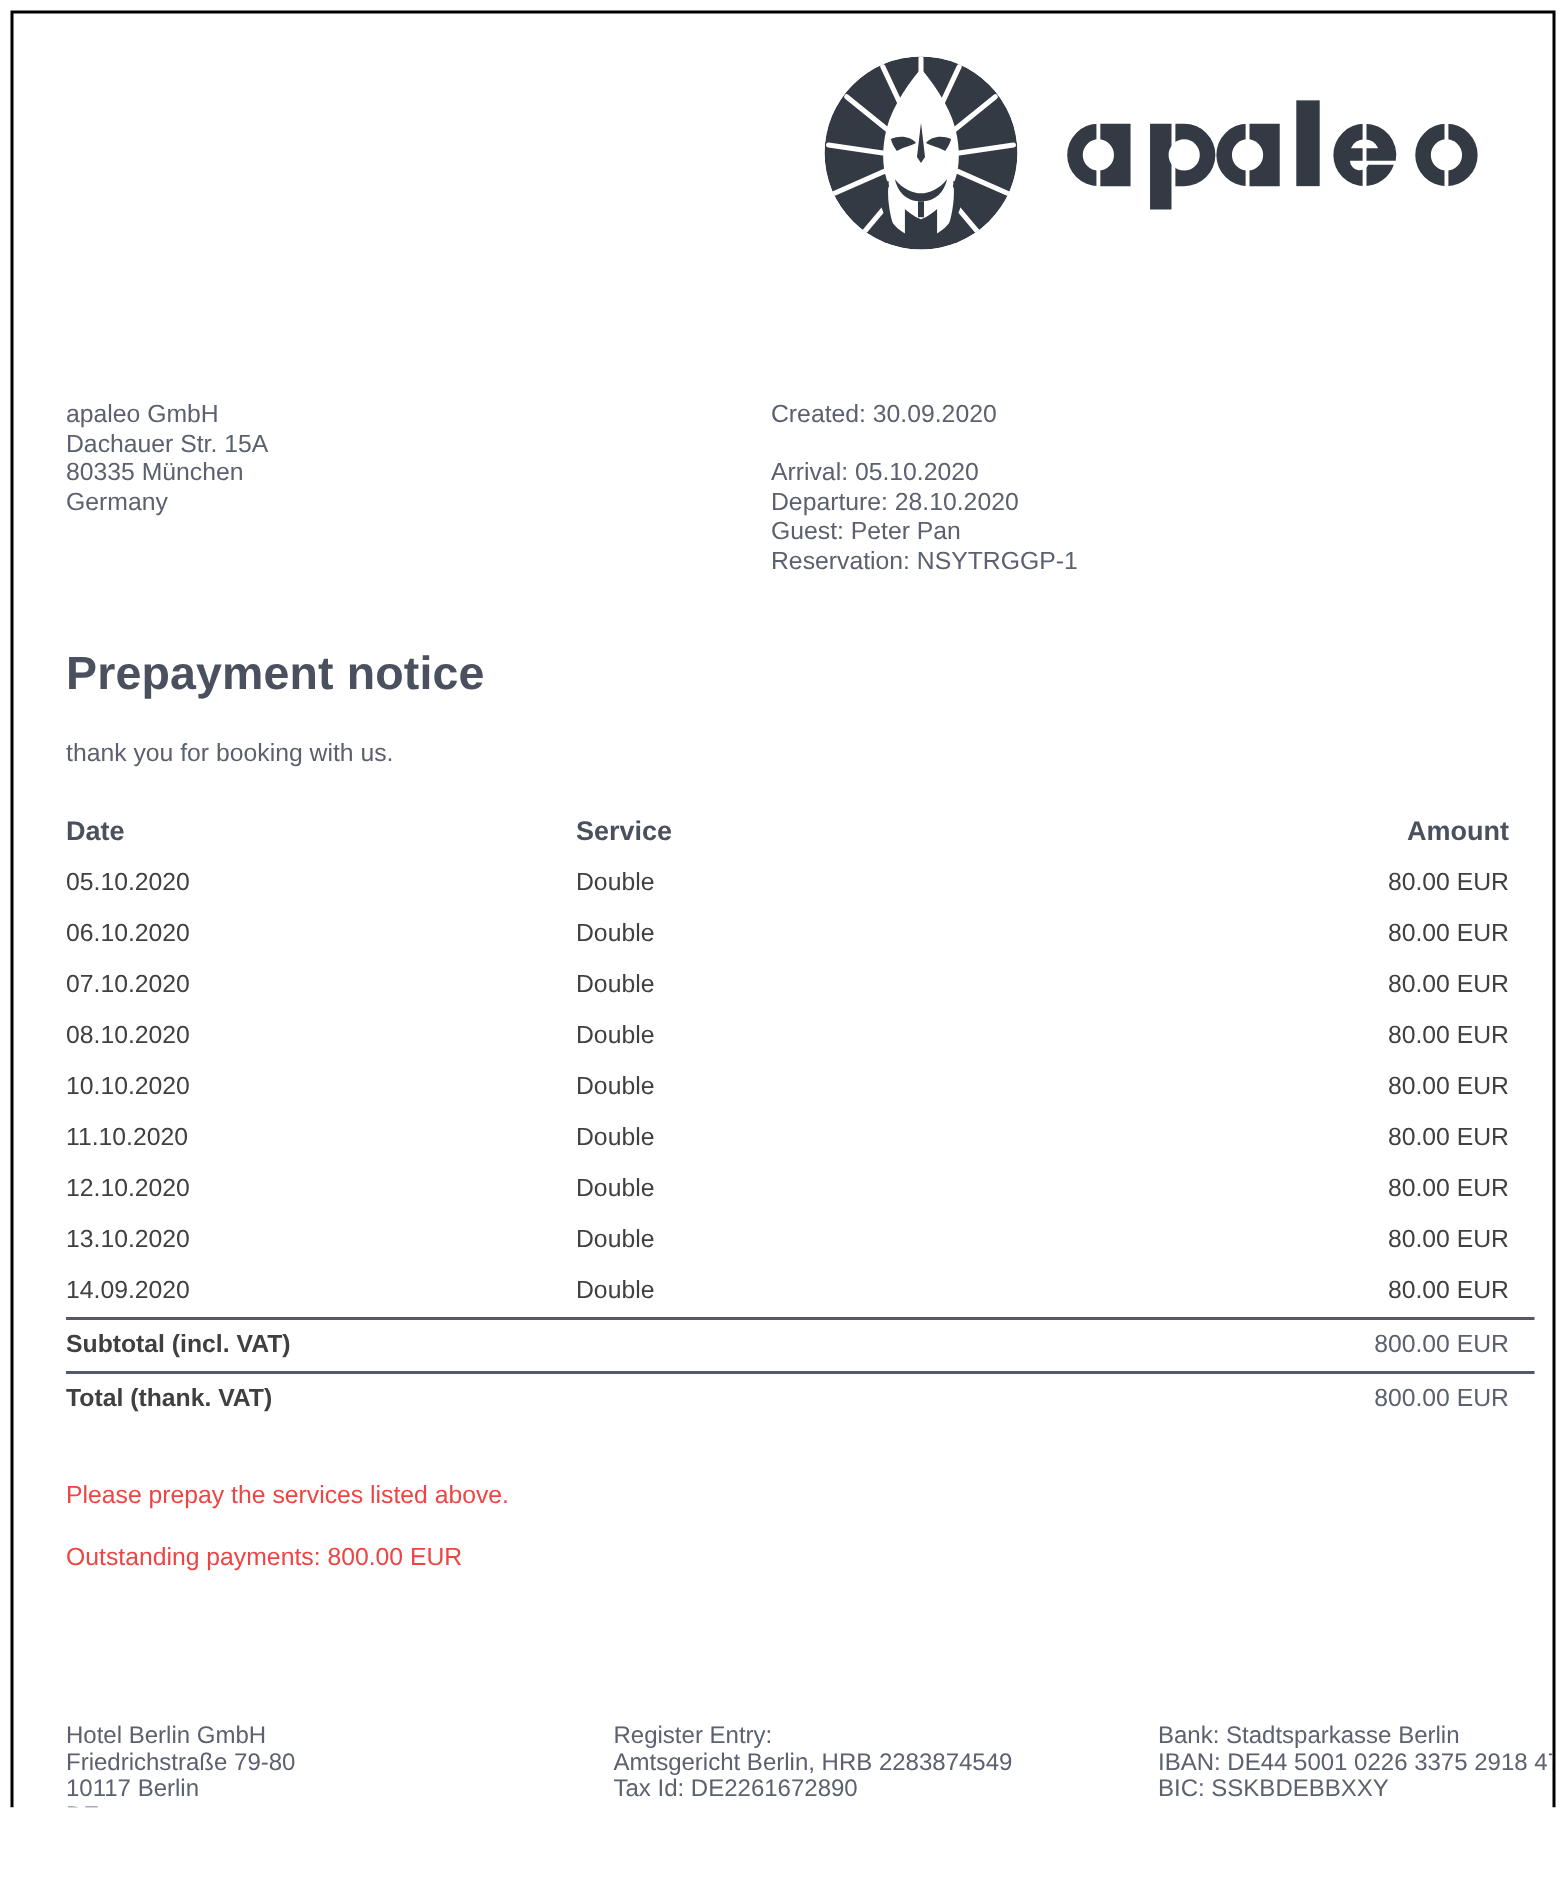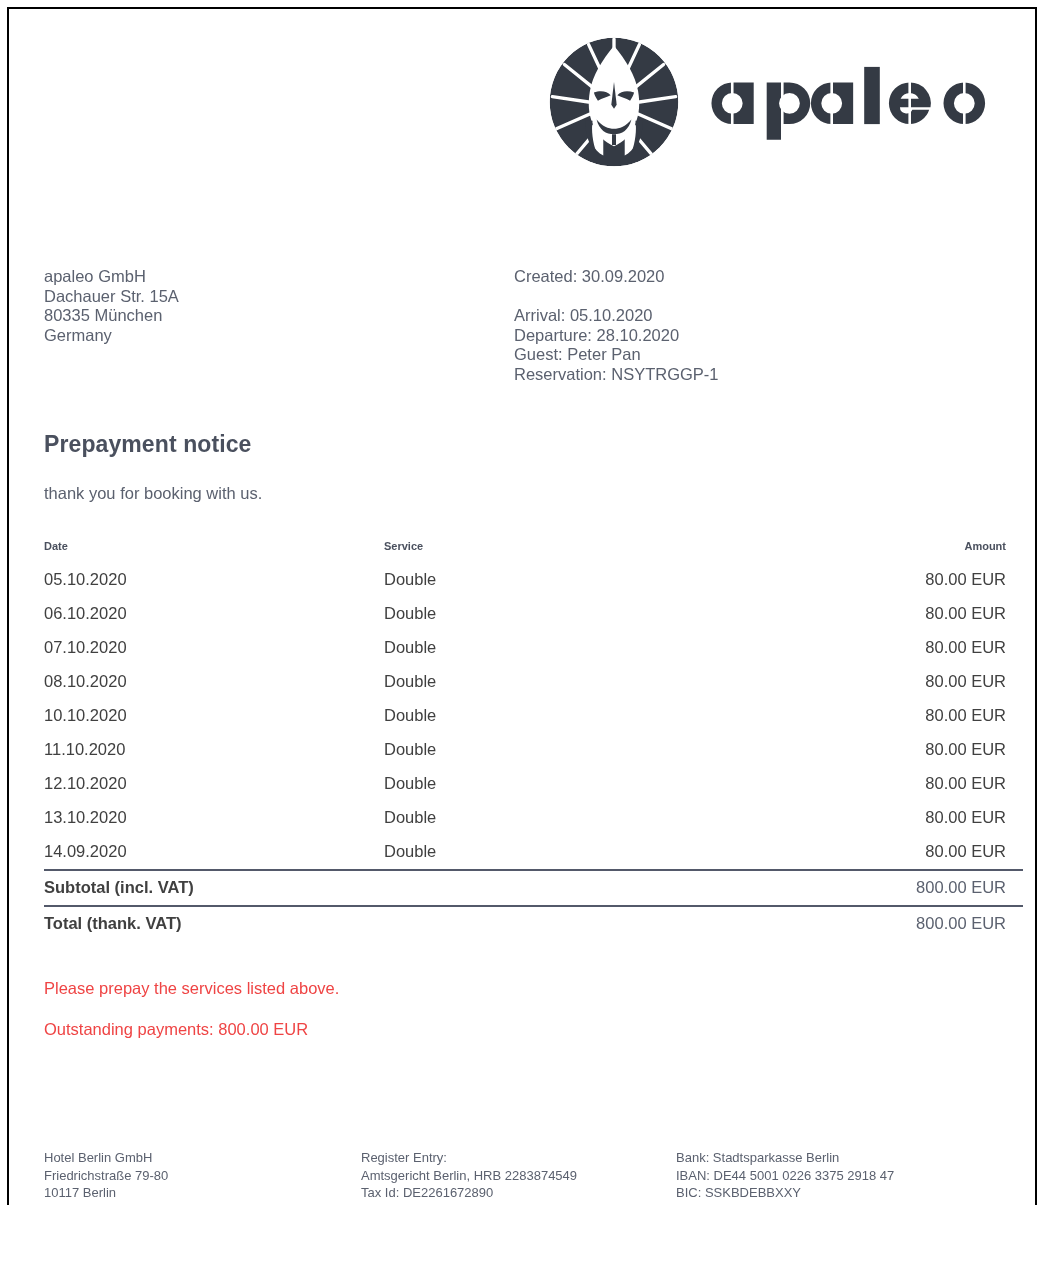--- a/index.html
+++ b/index.html
@@ -74,21 +74,21 @@
   }
   .meta-right {
     flex: 1 1 auto;
   }
   .meta-line { white-space: pre; }
   .meta-gap { height: 19.6px; }
 
   
   .doc-title {
     margin-top: 46px;
-    font-size: 23px;
+    font-size: 31px;
     font-weight: bold;
     color: #4a505e;
     letter-spacing: 0.1px;
   }
   .intro {
     margin-top: 26px;
     font-size: 16.5px;
     color: #5b616f;
   }
 
@@ -103,21 +103,21 @@
   .svc-table th,
   .svc-table td {
     padding: 0;
     border: 0;
     vertical-align: middle;
   }
   .svc-table thead th {
     font-weight: bold;
     color: #4a505e;
     height: 34px;
-    font-size: 11px;
+    font-size: 18px;
   }
   .col-date  { width: 340px; text-align: left; }
   .col-svc   { width: 330px; text-align: left; }
   .col-amt   { width: 292px; text-align: right; padding-right: 17px !important; }
 
   .svc-table tbody td {
     height: 34px;
     color: #404040;
   }
   .sum-row td {
@@ -136,23 +136,24 @@
   .note-1 { margin-top: 38px; }
   .note-2 { margin-top: 22px; }
 
   
   .footer {
     position: absolute;
     left: 35px;
     right: 28px;
     bottom: 36px;
     display: flex;
-    font-size: 13px;
+    font-size: 16px;
     line-height: 17.5px;
     color: #5b616f;
+    gap: 48px;
   }
   .footer-col { flex: 0 0 auto; }
   .footer-col.c1 { width: 317px; }
   .footer-col.c2 { width: 315px; }
   .footer-col.c3 { width: 320px; }
   .footer-line { white-space: pre; }
 </style>
 </head>
 <body>
 

